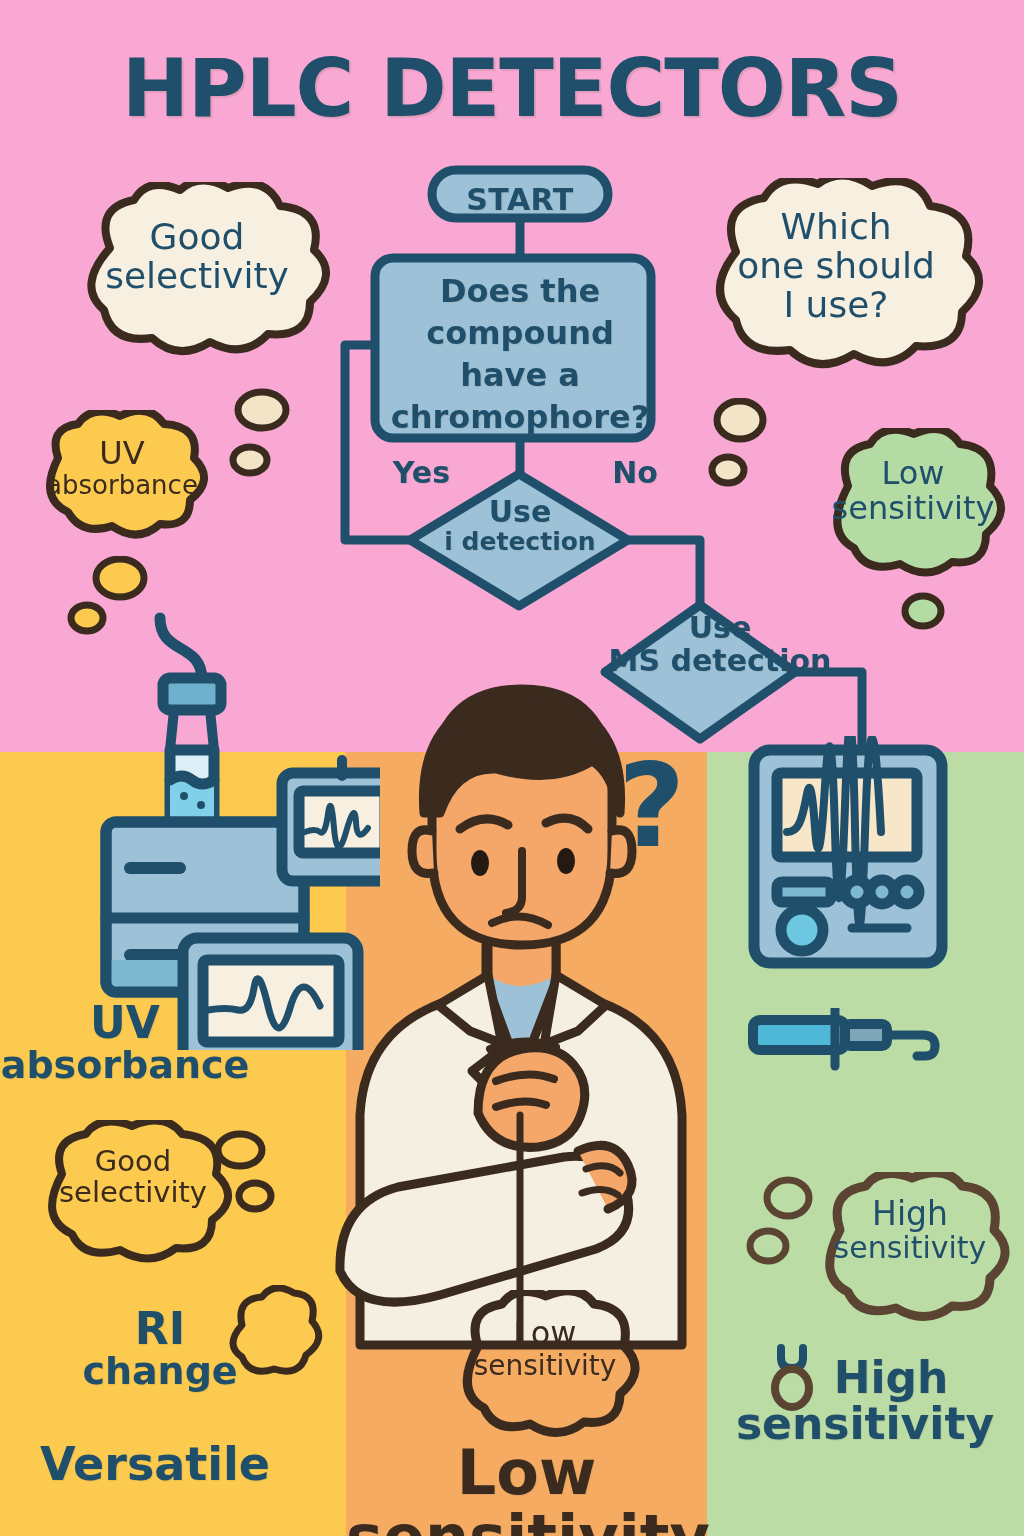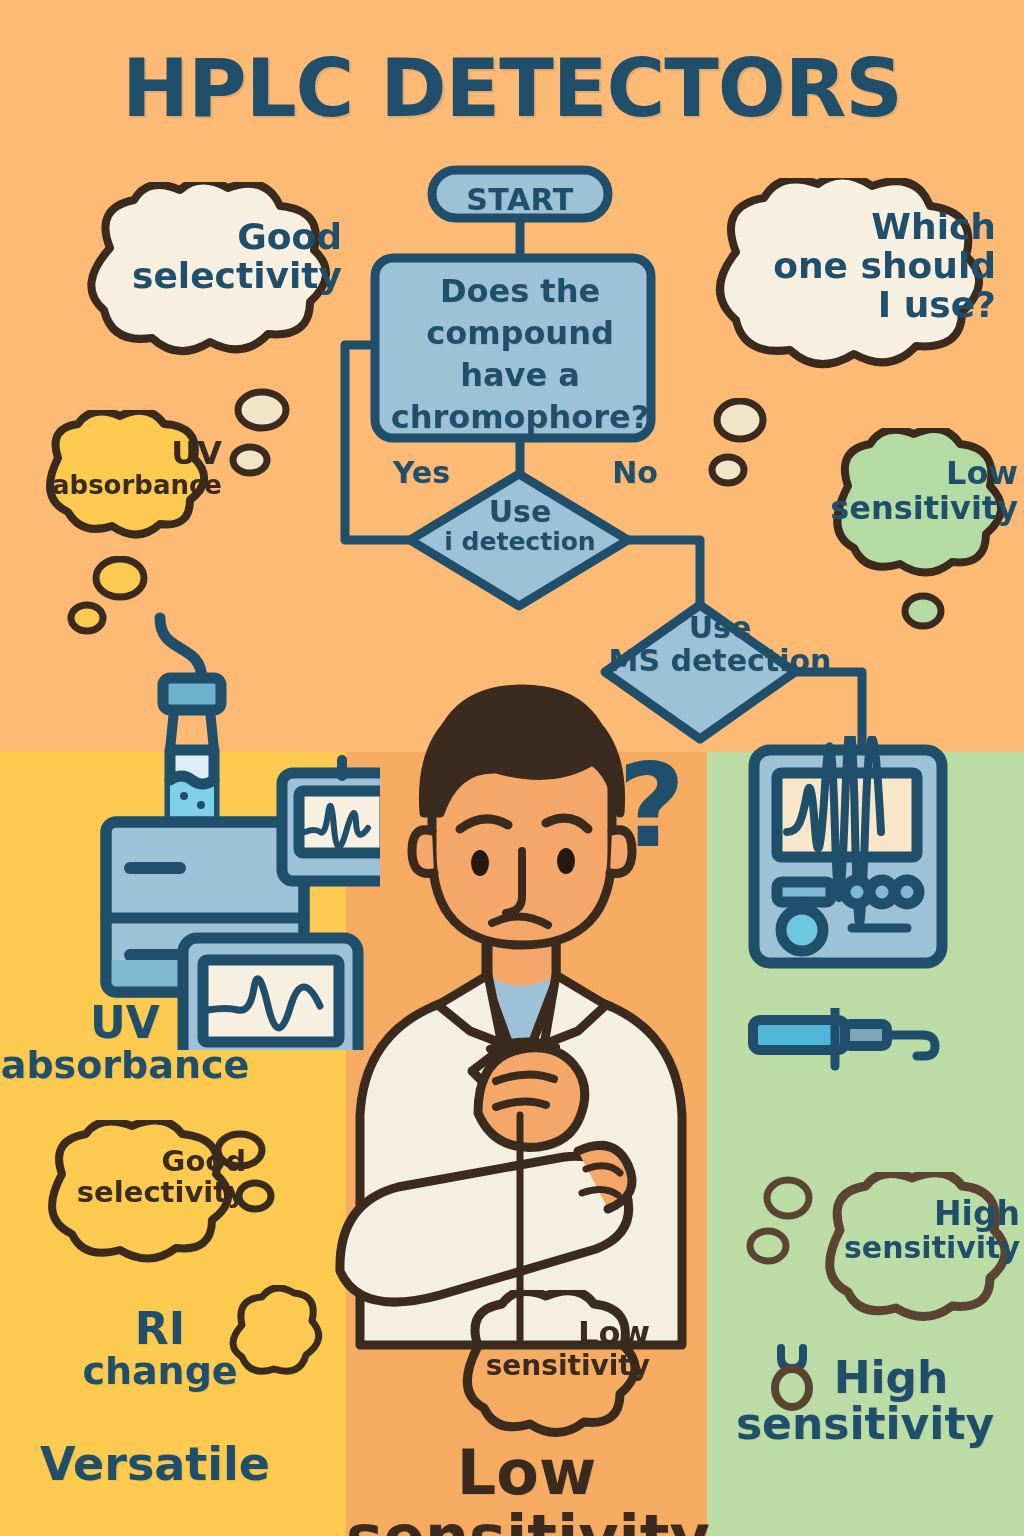--- a/index.html
+++ b/index.html
@@ -15,21 +15,21 @@
     font-family: "DejaVu Sans", "Liberation Sans", sans-serif;
     background: #f2e4c6;
     position: relative;
   }
 
   #poster {
     position: absolute;
     inset: 0;
     width: 1024px;
     height: 1536px;
-    background: #fdba74;
+    background: #f9a8d4;
     overflow: hidden;
   }
 
   
   .panel {
     position: absolute;
     top: 752px;
     height: 784px;
   }
   #panel-uv   { left: 0px;   width: 346px; background: #fbca4e; }
@@ -85,23 +85,23 @@
   }
   #d1-l1 { top: 494px; left: 430px; width: 180px; font-size: 30px; }
   #d1-l2 { top: 527px; left: 400px; width: 240px; font-size: 25px; }
   #d2-l1 { top: 610px; left: 630px; width: 180px; font-size: 30px; }
   #d2-l2 { top: 643px; left: 595px; width: 250px; font-size: 30px; }
 
   
   .bubble-wrap { position: absolute; }
   .bubble-text {
     position: absolute;
-    text-align: right;
+    text-align: center;
     color: #1f4f6b;
-    font-weight: 700;
+    font-weight: 400;
     line-height: 1.08;
     pointer-events: none;
   }
   .bubble-text.dark { color: #3b2a1e; }
 
   
   .caption {
     position: absolute;
     color: #1f4f6b;
     font-weight: 700;

